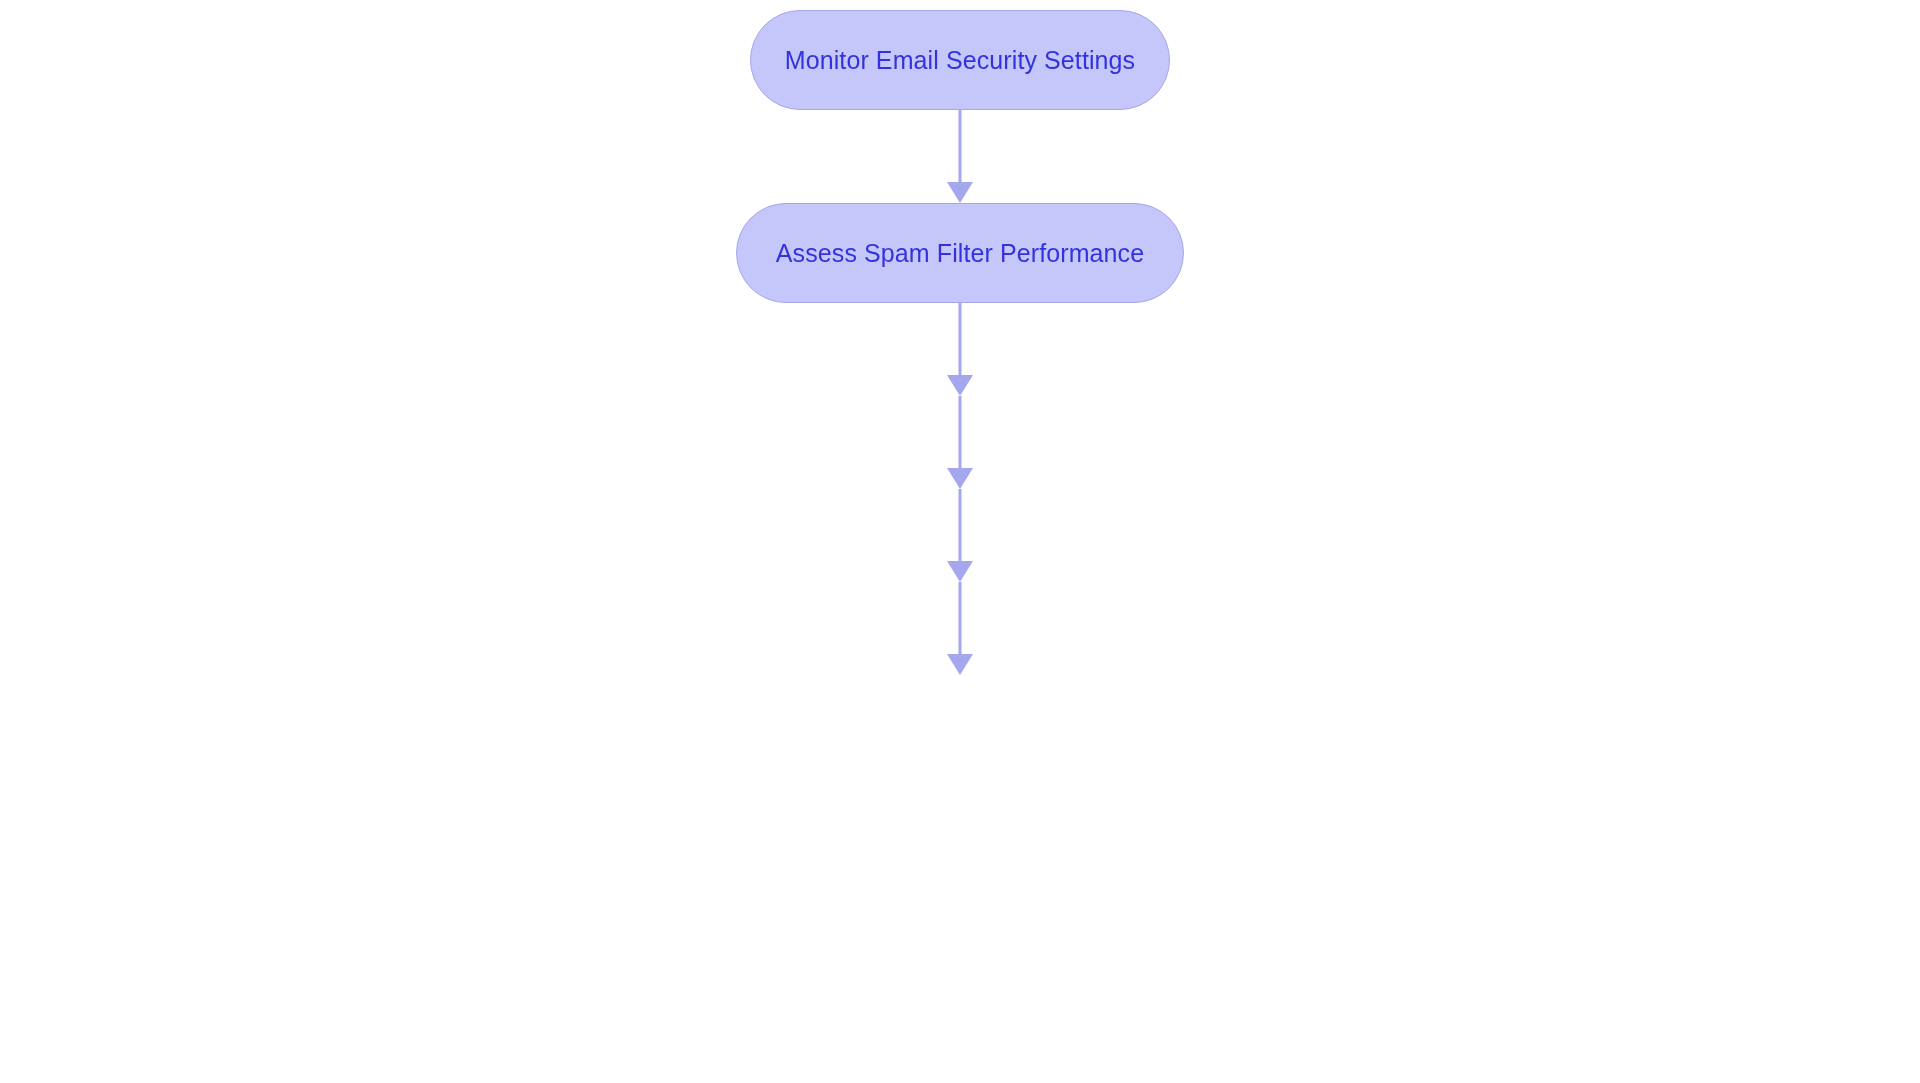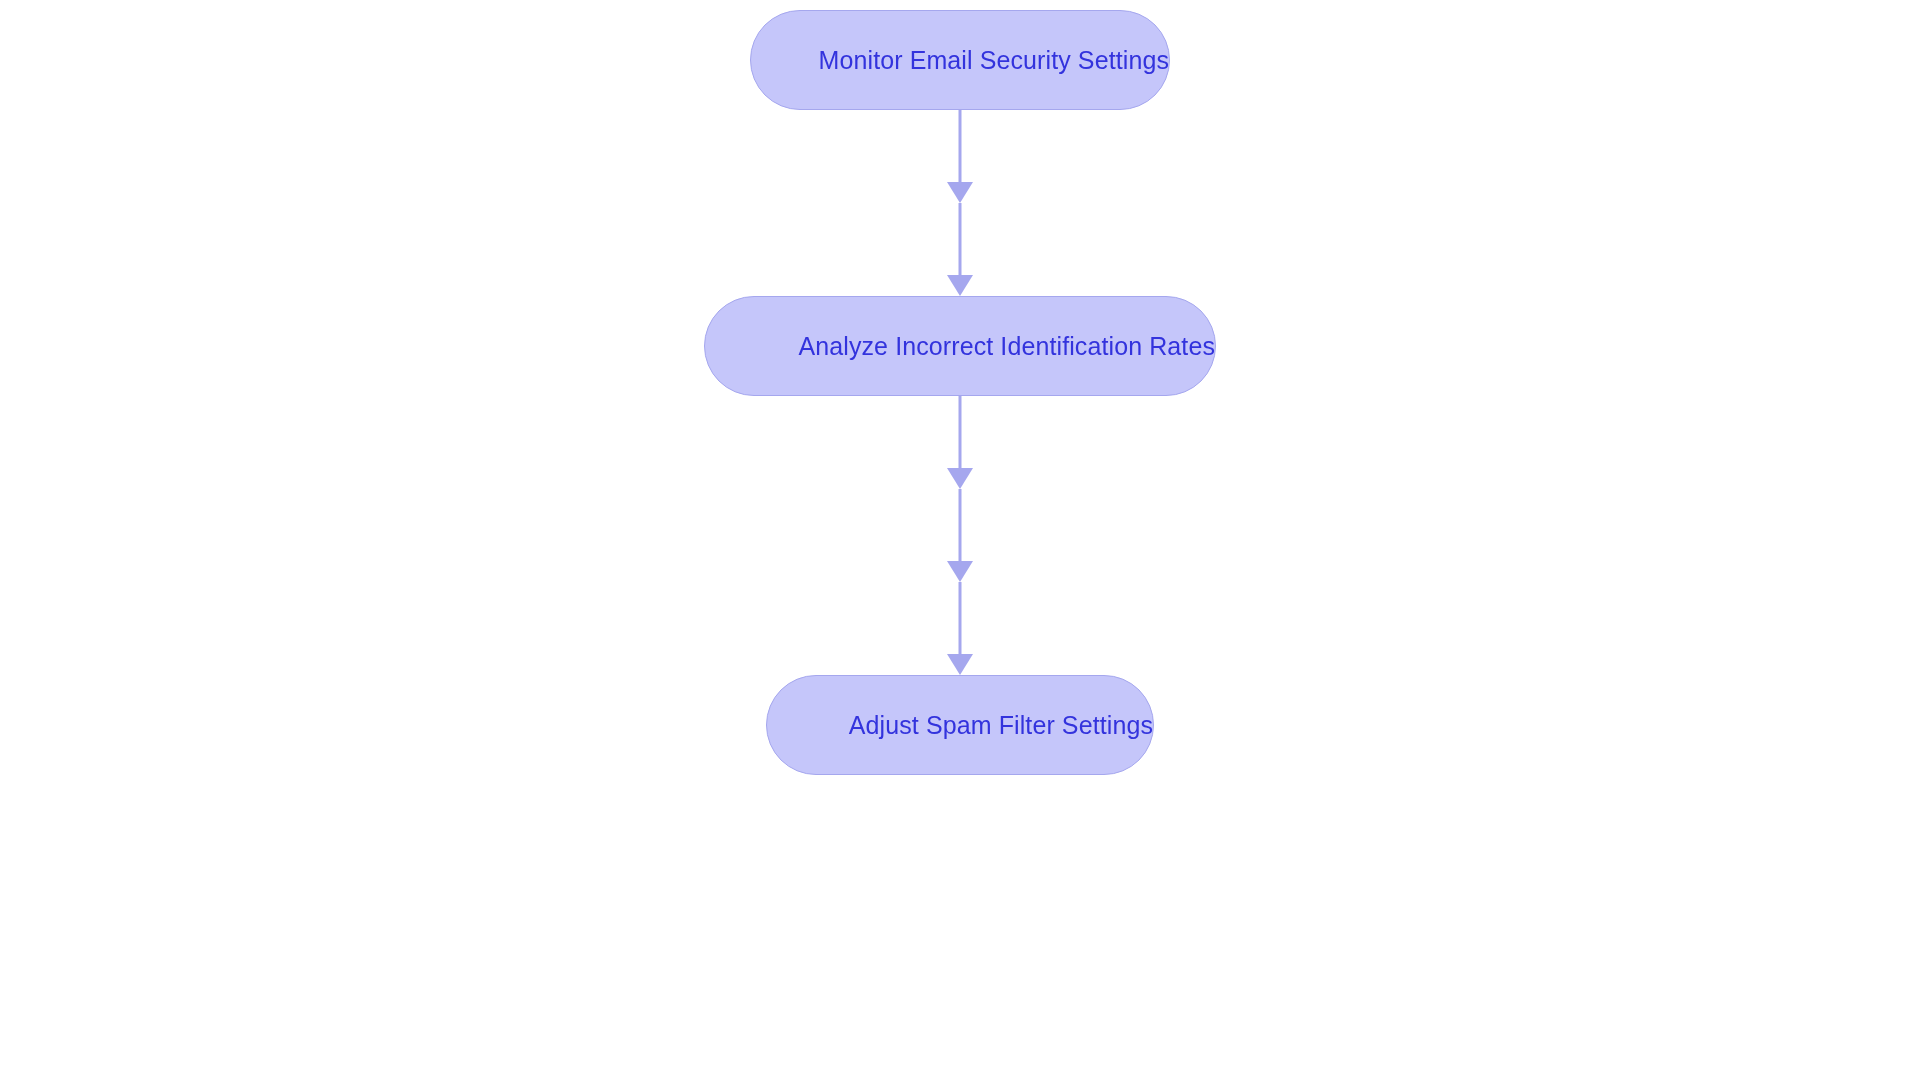--- a/index.html
+++ b/index.html
@@ -34,21 +34,21 @@
   }
 
   .node {
     box-sizing: border-box;
     height: 100px;
     border-radius: 50px;
     background: #c5c6fa;
     border: 1.6px solid #a5a7ee;
     display: flex;
     align-items: center;
-    justify-content: flex-end;
+    justify-content: center;
     flex: 0 0 auto;
   }
 
   .node-label {
     color: #3333dd;
     font-family: "Liberation Sans", sans-serif;
     font-size: 25px;
     font-weight: 400;
     letter-spacing: 0.1px;
     white-space: nowrap;
@@ -102,45 +102,42 @@
 
     <div class="node n1">
       <span class="node-label">Monitor Email Security Settings</span>
     </div>
 
     <div class="connector">
       <div class="conn-line"></div>
       <div class="conn-head"></div>
     </div>
 
-
-    <div class="connector">
-      <div class="conn-line"></div>
-      <div class="conn-head"></div>
-    </div>
-
-    <div class="node n3">
-      <span class="node-label">Analyze Incorrect Identification Rates</span>
+    <div class="node n2">
+      <span class="node-label">Assess Spam Filter Performance</span>
     </div>
 
     <div class="connector">
       <div class="conn-line"></div>
       <div class="conn-head"></div>
     </div>
 
 
     <div class="connector">
       <div class="conn-line"></div>
       <div class="conn-head"></div>
     </div>
 
 
     <div class="connector">
       <div class="conn-line"></div>
       <div class="conn-head"></div>
     </div>
 
-    <div class="node n6">
-      <span class="node-label">Adjust Spam Filter Settings</span>
+
+    <div class="connector">
+      <div class="conn-line"></div>
+      <div class="conn-head"></div>
     </div>
+
 
   </div>
 </div>
 
 </body></html>

